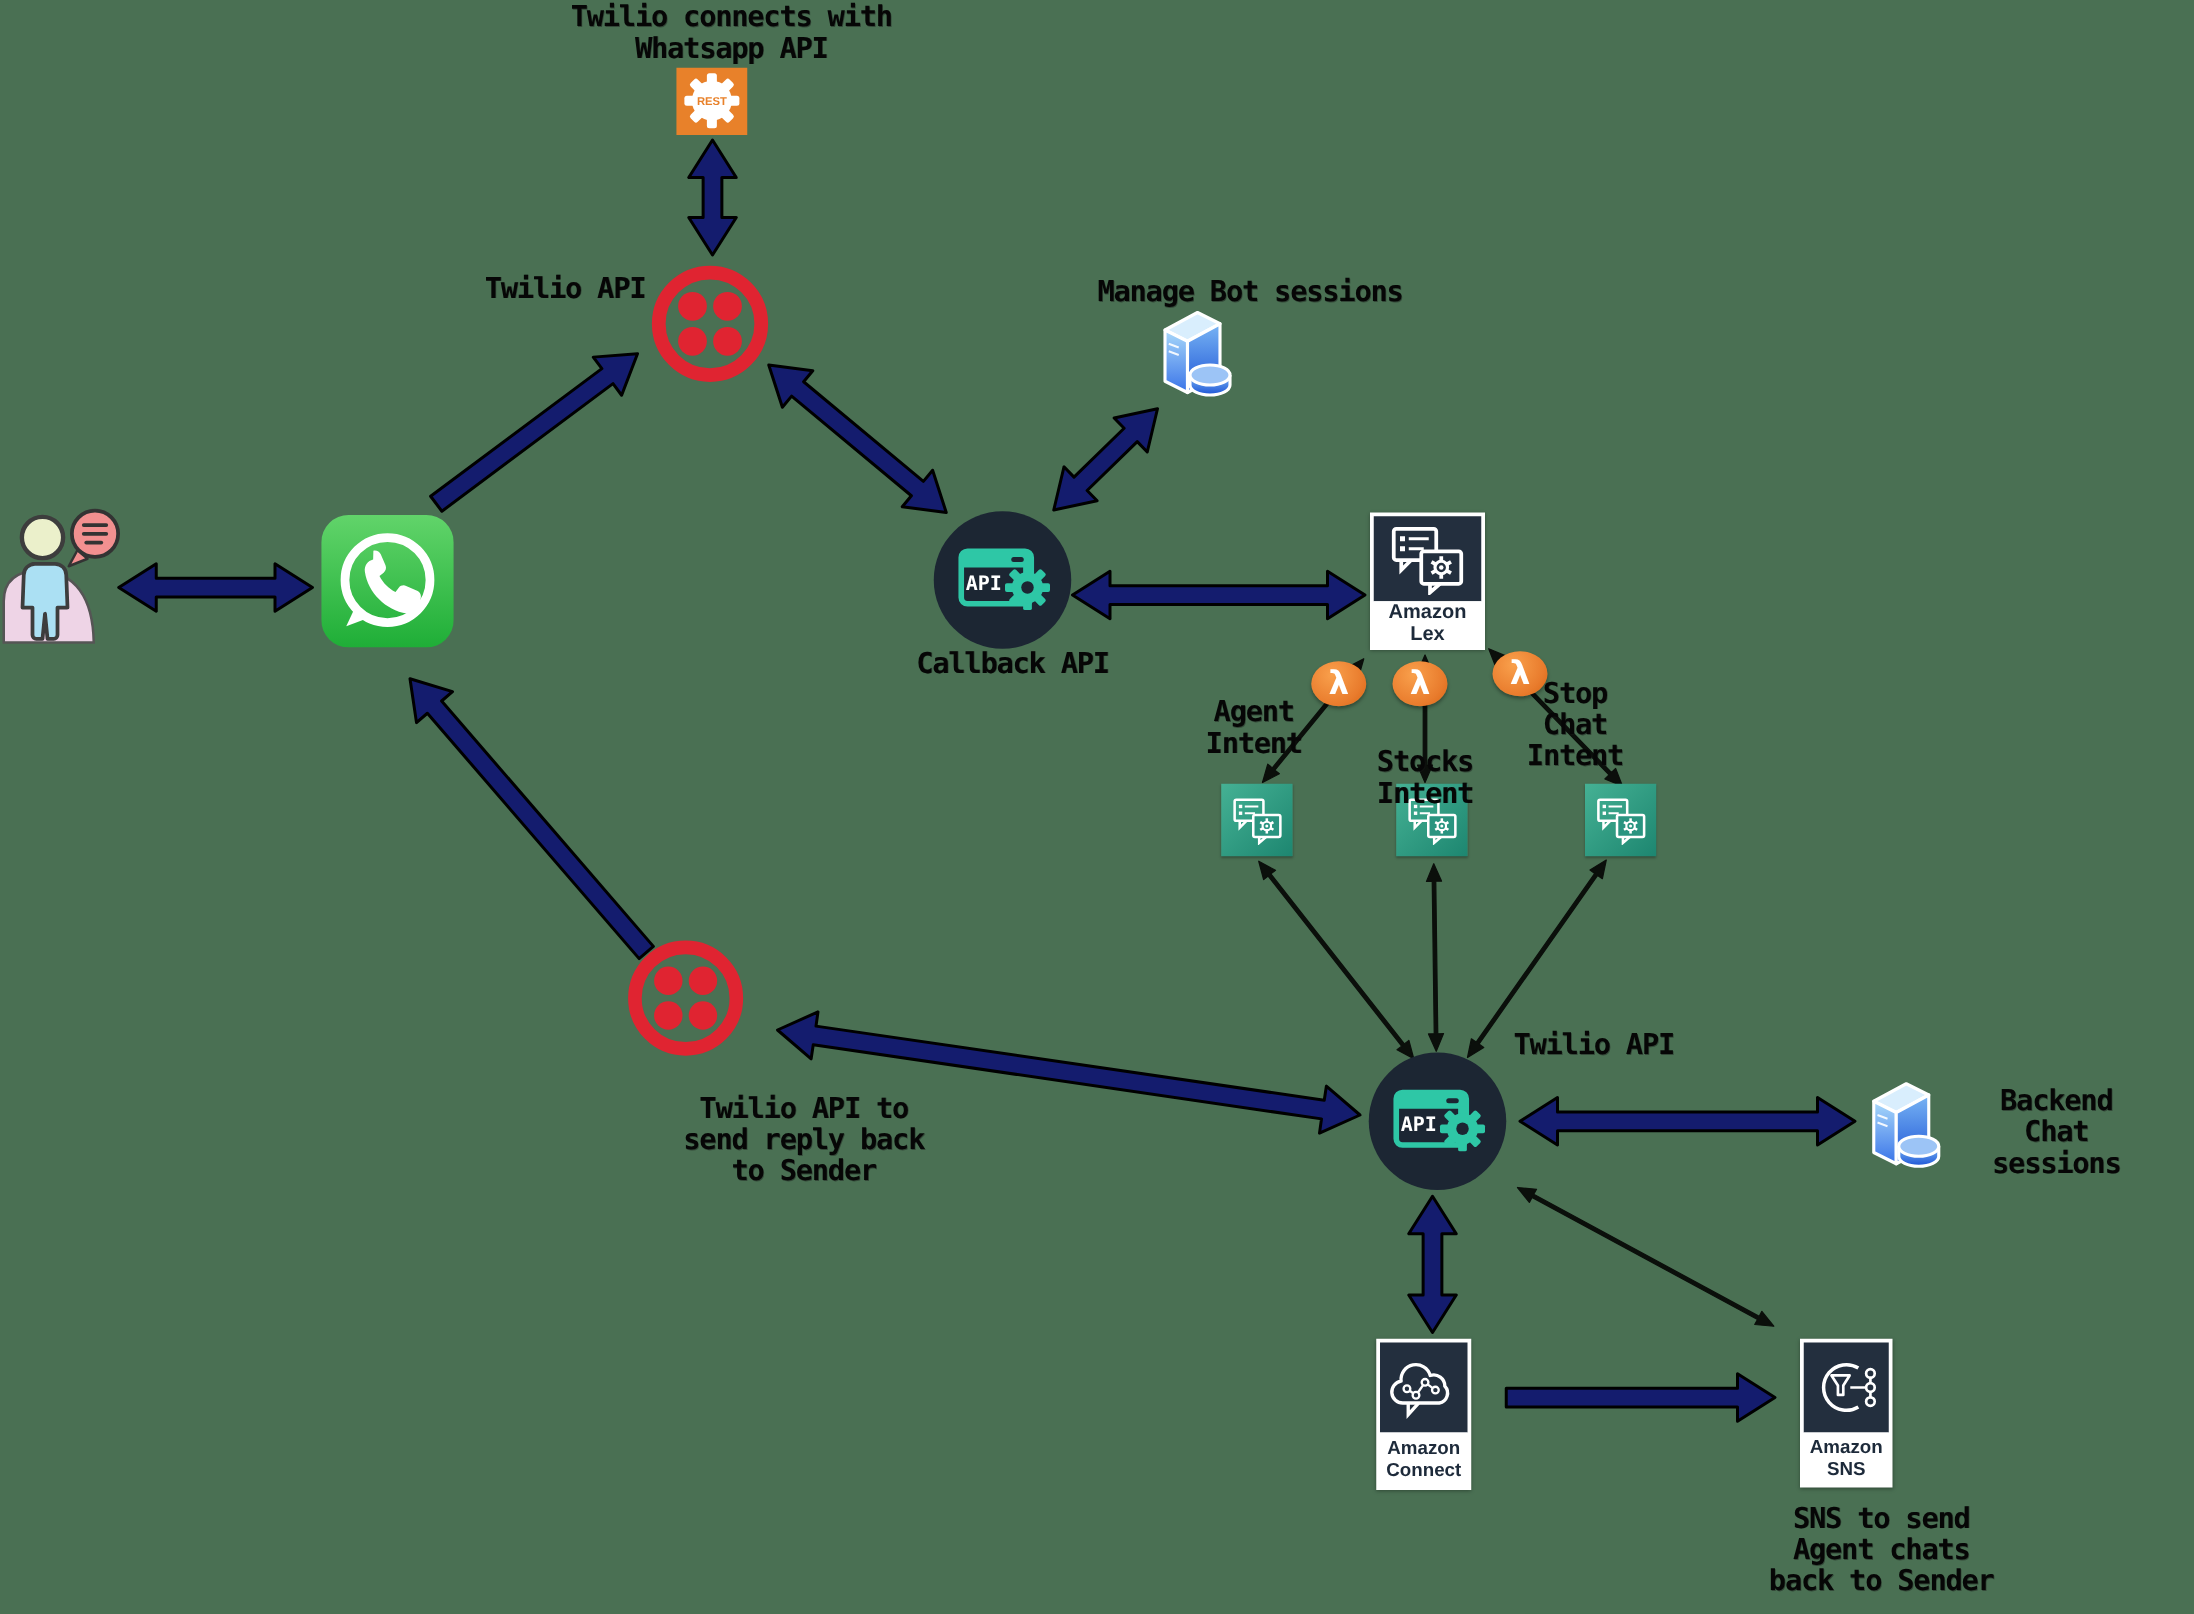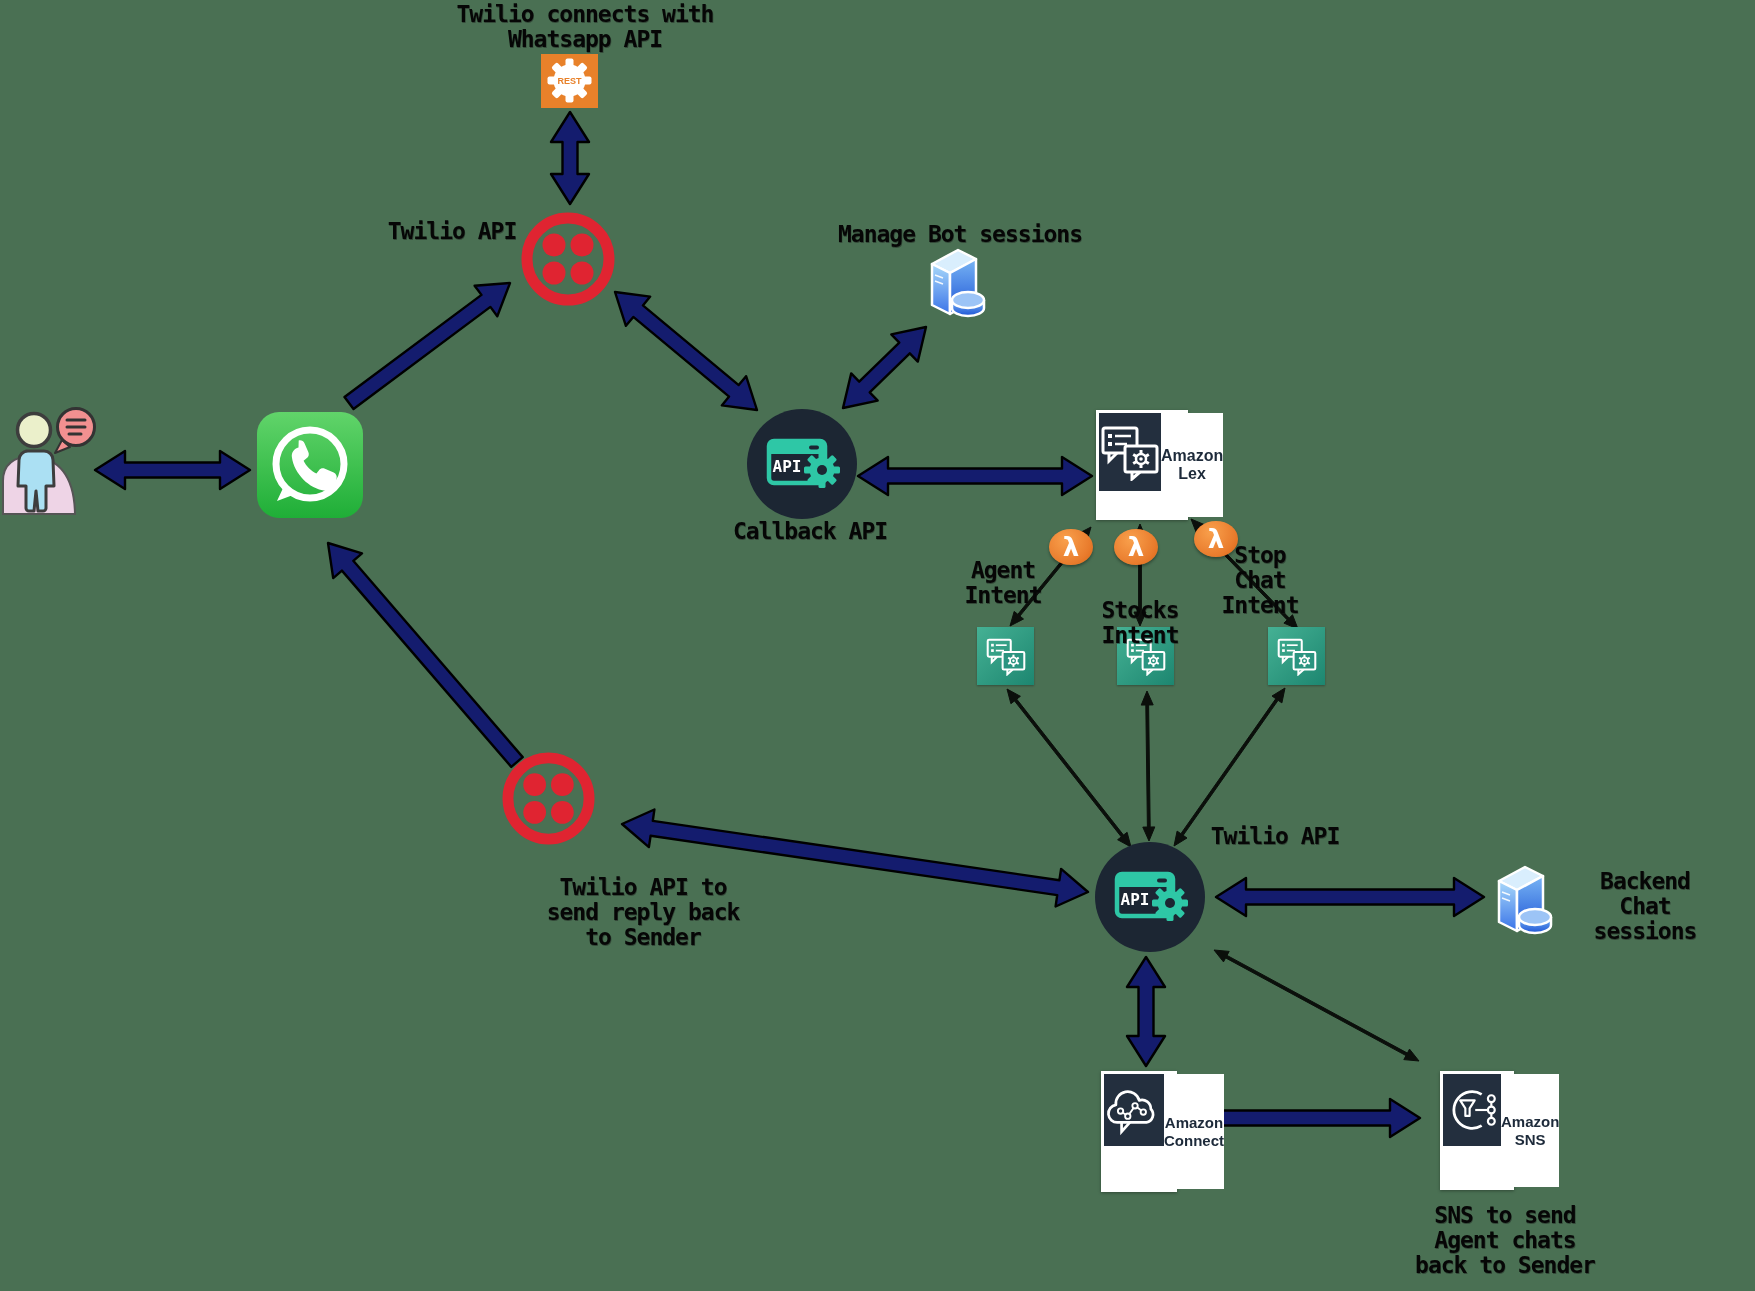--- a/index.html
+++ b/index.html
@@ -5,21 +5,21 @@
   html,body{margin:0;padding:0;}
   body{background:#4a7053;}
   .canvas{position:relative;width:1755px;height:1291px;background:var(--background,#4a7053);overflow:hidden;
           font-family:"DejaVu Sans Mono",monospace;}
   #arrow-layer{position:absolute;left:0;top:0;z-index:1;}
   .lbl{position:absolute;transform:translateX(-50%);text-align:center;font-weight:bold;font-size:23px;
        line-height:25px;color:#060606;white-space:pre-line;letter-spacing:-1px;z-index:3;
        text-shadow:0.6px 0.6px 0 rgba(25,25,25,.45);}
   .icon{position:absolute;z-index:2;}
   .awsbox{position:absolute;z-index:2;background:#fff;padding:3px;box-shadow:0 1px 3px rgba(0,0,0,.35);
-          display:flex;flex-direction:row;box-sizing:border-box;}
+          display:flex;flex-direction:column;box-sizing:border-box;}
   .awsbox .dark{background:var(--aws_navy,#232f3e);display:flex;align-items:center;justify-content:center;}
   .awsbox .strip{flex:1;background:#fff;display:flex;align-items:center;justify-content:center;text-align:center;
           font-family:"Liberation Sans",sans-serif;font-weight:bold;color:#1d2a3a;white-space:pre-line;}
   .lambda{position:absolute;z-index:4;border-radius:50%;color:#fff;display:flex;align-items:center;justify-content:center;
           font-weight:bold;font-family:"DejaVu Sans",sans-serif;font-size:26px;
           background:radial-gradient(circle at 38% 30%,#f9a04c,#e97c2d 65%,#d96414);box-shadow:0 2px 3px rgba(0,0,0,.35);}
   .tealbox{position:absolute;z-index:2;display:flex;align-items:center;justify-content:center;
           background:linear-gradient(135deg,#45b194 0%,#1d8670 100%);box-shadow:0 1px 2px rgba(0,0,0,.3);}
 </style>
 </head>
@@ -44,21 +44,21 @@
       <path d="M1298.0,629.0L1292.5,614.8L1289.2,618.0L1201.8,528.1L1205.1,524.9L1191.0,519.0L1196.5,533.2L1199.8,530.0L1287.2,619.9L1283.9,623.1Z" fill="#0b0f0b" stroke="#0b0f0b" stroke-width="1" stroke-linejoin="round"></path>
       <path d="M1007.0,689.0L1010.9,703.7L1014.5,700.9L1121.3,836.9L1117.6,839.7L1131.0,847.0L1127.1,832.3L1123.5,835.1L1016.7,699.1L1020.4,696.3Z" fill="#0b0f0b" stroke="#0b0f0b" stroke-width="1" stroke-linejoin="round"></path>
       <path d="M1147.0,691.0L1141.2,705.1L1145.8,705.0L1147.4,827.0L1142.8,827.1L1149.0,841.0L1154.8,826.9L1150.2,827.0L1148.6,705.0L1153.2,704.9Z" fill="#0b0f0b" stroke="#0b0f0b" stroke-width="1" stroke-linejoin="round"></path>
       <path d="M1285.0,688.0L1272.0,696.0L1275.8,698.7L1180.9,833.7L1177.1,831.1L1174.0,846.0L1187.0,838.0L1183.2,835.3L1278.1,700.3L1281.9,702.9Z" fill="#0b0f0b" stroke="#0b0f0b" stroke-width="1" stroke-linejoin="round"></path>
       <path d="M1214.0,950.0L1223.5,961.9L1225.6,957.9L1406.0,1055.6L1403.8,1059.6L1419.0,1061.0L1409.5,1049.1L1407.4,1053.1L1227.0,955.4L1229.2,951.4Z" fill="#0b0f0b" stroke="#0b0f0b" stroke-width="1" stroke-linejoin="round"></path>
     </svg>
 
   <div class="lbl" style="left:585px;top:2px;">Twilio connects with
 Whatsapp API</div>
   <div class="lbl" style="left:452px;top:219px;">Twilio API</div>
-  <div class="lbl" style="left:960px;top:222px;">Manage Bot sessions</div>
+  <div class="lbl" style="left:1000px;top:222px;">Manage Bot sessions</div>
   <div class="lbl" style="left:810px;top:519px;">Callback API</div>
   <div class="lbl" style="left:1003px;top:558px;">Agent
 Intent</div>
   <div class="lbl" style="left:1140px;top:558px;margin-top:40px;">Stocks
 Intent</div>
   <div class="lbl" style="left:1260px;top:543px;">Stop
 Chat
 Intent</div>
   <div class="lbl" style="left:1275px;top:824px;">Twilio API</div>
   <div class="lbl" style="left:1645px;top:869px;">Backend Chat

